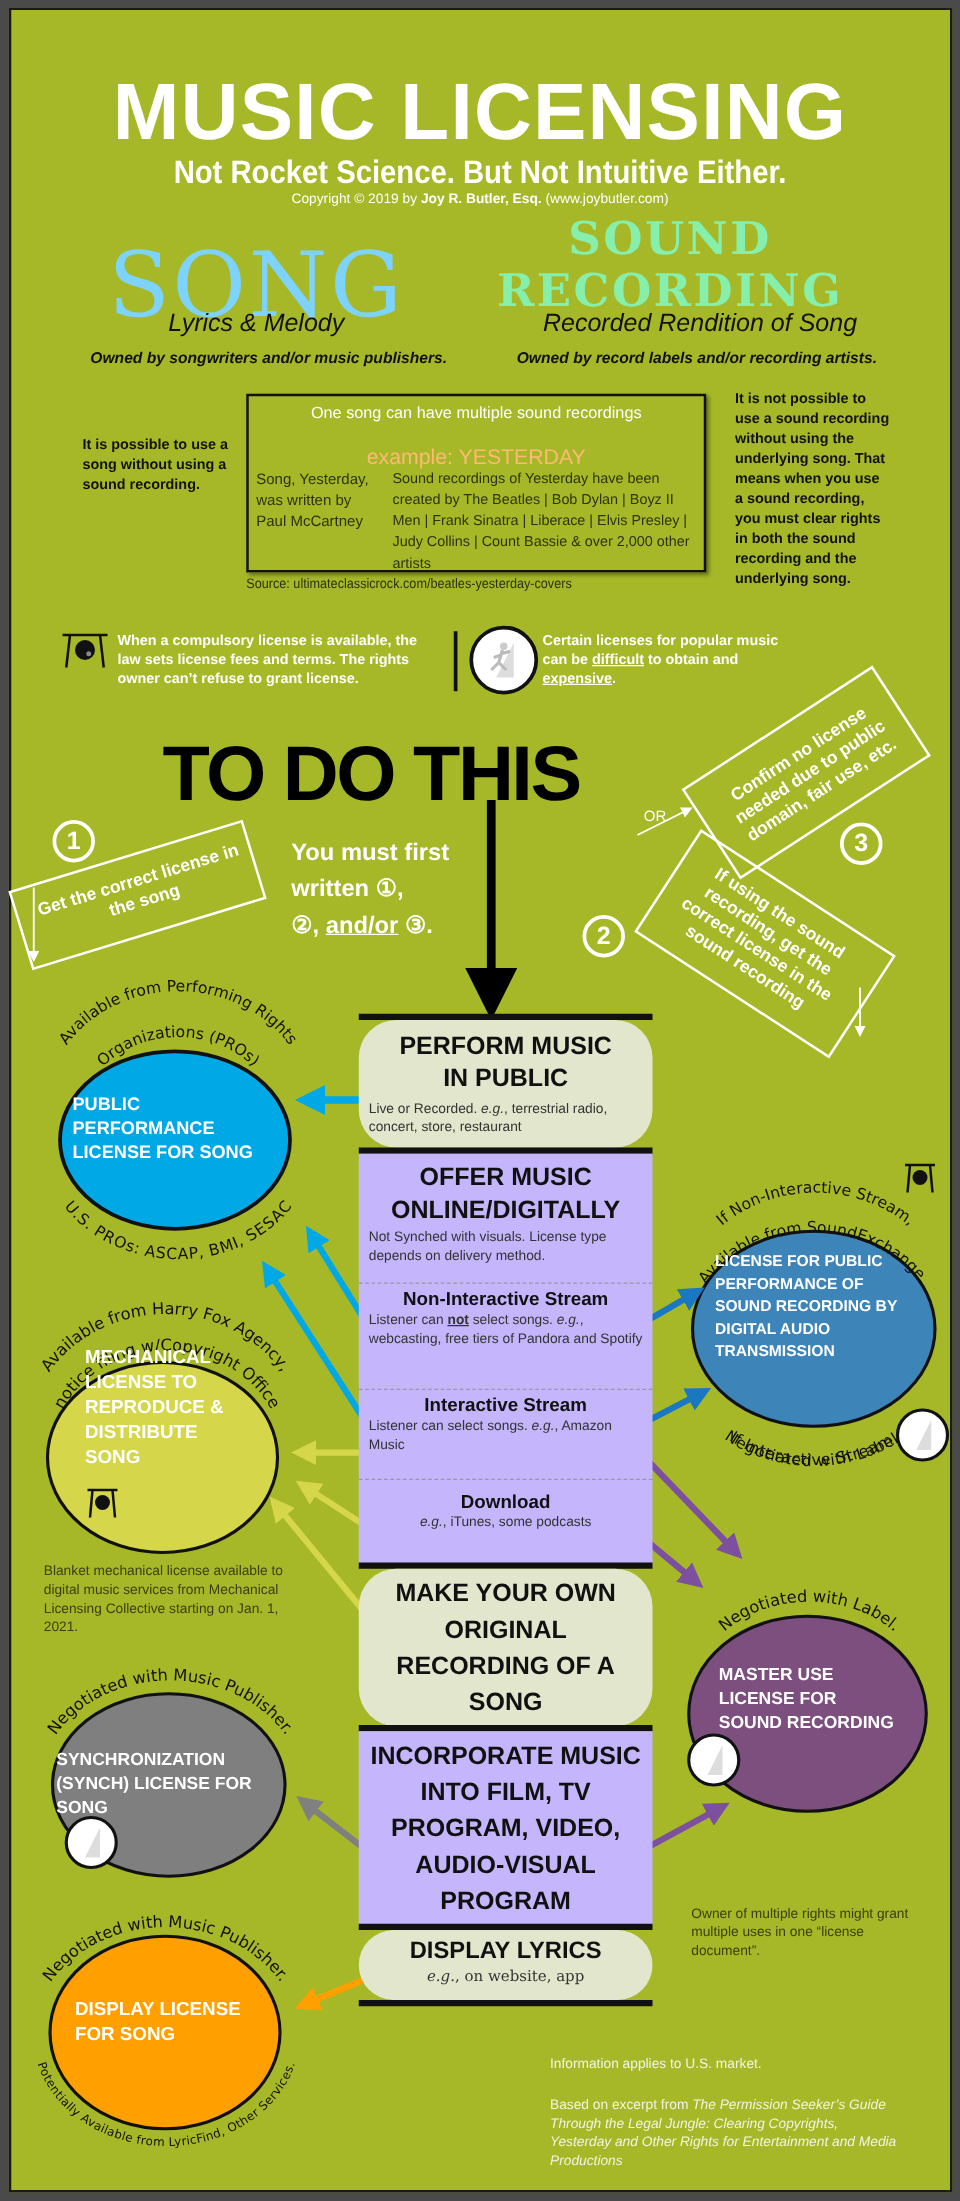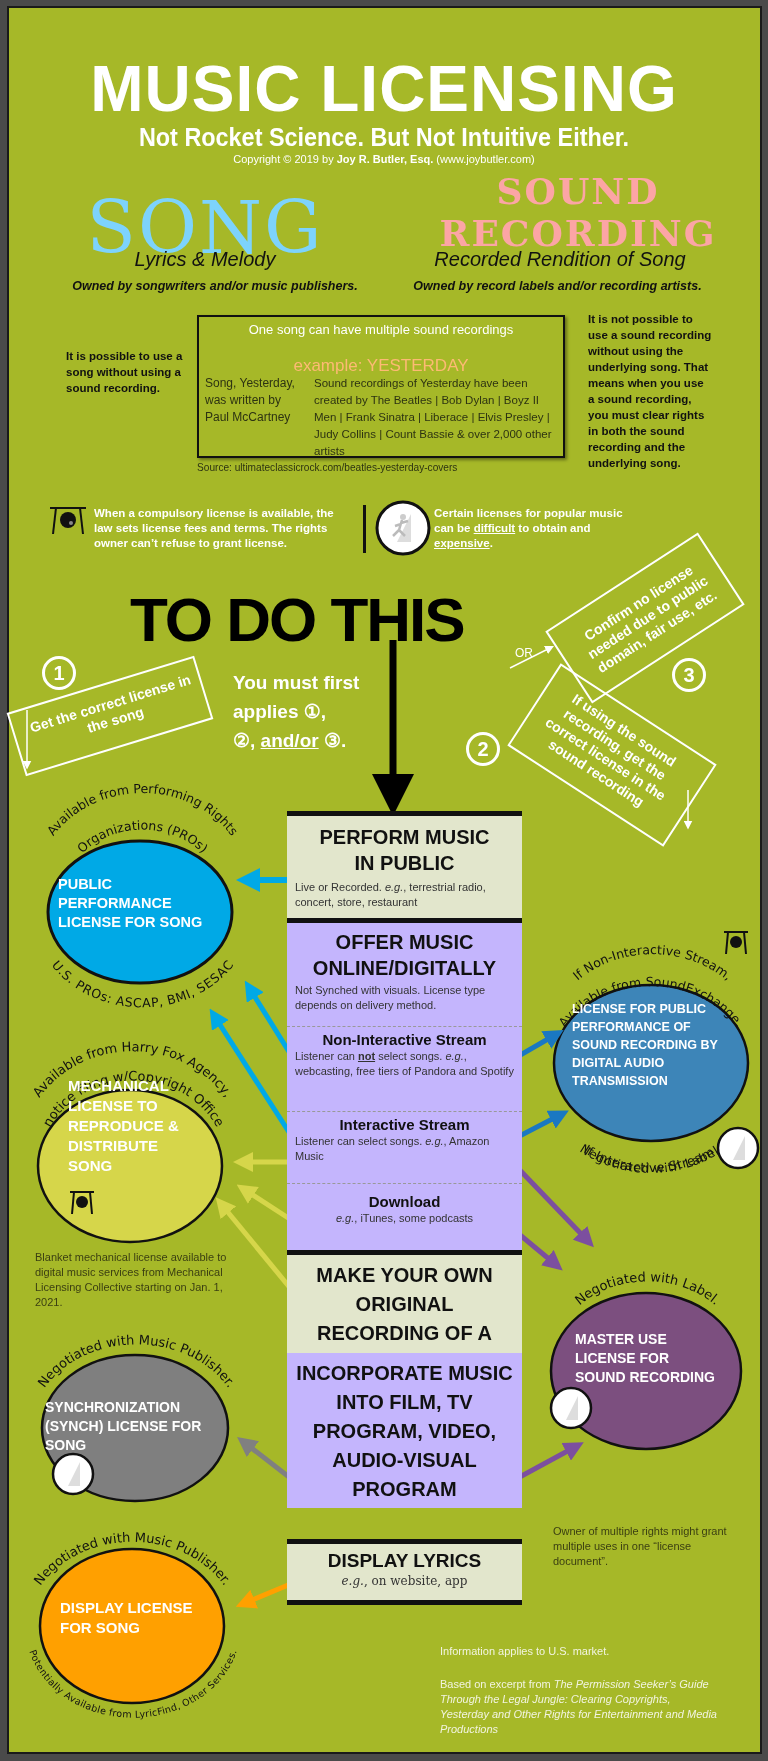--- a/index.html
+++ b/index.html
@@ -12,21 +12,21 @@
   .abs { position: absolute; }
   .serif { font-family: "DejaVu Serif", "Liberation Serif", serif; }
   .center { text-align: center; }
 
   .title { left: 0; width: 768px; top: 52px; font-size: 64px; font-weight: bold; color: #fff; letter-spacing: 1px; }
   .subtitle { left: 0; width: 768px; top: 122px; font-size: 26px; font-weight: bold; color: #fff; transform: scaleX(0.9); }
   .copyright { left: 0; width: 768px; top: 153px; font-size: 11px; color: #fff; }
   .copyright b { font-weight: bold; }
 
   .big-song { left: 70px; width: 270px; top: 186px; font-size: 72px; font-weight: normal; color: #7dd3fc; font-family: "DejaVu Serif", serif; letter-spacing: 2px; }
-  .big-sound { left: 428px; width: 300px; top: 170px; font-size: 36px; font-weight: bold; color: #fca5a5; font-family: "DejaVu Serif", serif; letter-spacing: 2px; line-height: 42px; }
+  .big-sound { left: 386px; width: 300px; top: 170px; font-size: 36px; font-weight: bold; color: #86efac; font-family: "DejaVu Serif", serif; letter-spacing: 2px; line-height: 42px; }
   .sub-italic { font-style: italic; font-size: 20px; color: #111; }
   .owned { font-style: italic; font-weight: bold; font-size: 12.5px; color: #111; }
 
   .note { font-size: 11.5px; font-weight: bold; color: #111; line-height: 16px; }
 
   .example-box {
     left: 197px; top: 315px; width: 368px; height: 143px;
     border: 2px solid #111; box-shadow: 2px 2px 3px rgba(0,0,0,0.4);
   }
   .ex-head { font-size: 13px; color: #fff; text-align: center; margin-top: 5px; }
@@ -38,21 +38,21 @@
   .info-text { font-size: 11.5px; font-weight: bold; color: #fff; line-height: 15px; }
   .info-text u { text-decoration: underline; }
 
   .todo { left: 130px; top: 584px; font-size: 62px; font-weight: bold; color: #000; letter-spacing: -2px; }
   .mustfirst { left: 233px; top: 668px; font-size: 19px; font-weight: bold; color: #fff; line-height: 29px; }
 
   .circ-num { width: 34px; height: 34px; border: 3px solid #fff; border-radius: 50%; color: #fff; font-weight: bold; font-size: 20px; text-align: center; line-height: 28px; }
 
   .rot-box { border: 2px solid #fff; color: #fff; font-weight: bold; font-size: 14px; text-align: center; line-height: 17px; }
   .sec { position: absolute; left: 287px; width: 235px; text-align: center; color: #111; }
-  .sec-light { background: #e2e6cc; }
+  .sec-light { background: #e2e6cc; border-radius: 30px; }
   .sec-gray { background: #c4b5fd; }
   .thick { position: absolute; left: 287px; width: 235px; height: 5px; background: #111; }
   .dotted { position: absolute; left: 287px; width: 235px; border-top: 1px dashed #999; }
   .sec-h { font-size: 20px; font-weight: bold; line-height: 26px; }
   .sec-d { font-size: 11px; color: #333; line-height: 15px; text-align: left; padding: 0 8px; }
   .sub-h { font-size: 15px; font-weight: bold; line-height: 19px; }
 
   .ell-text { position: absolute; color: #fff; font-weight: bold; text-align: left; font-size: 14.5px; line-height: 19px; }
 
   .small-note { font-size: 11px; color: #3b3f12; line-height: 15px; }
@@ -238,21 +238,21 @@
 <div class="abs circ-num" style="left:42px;top:656px;">1</div>
 <div class="abs rot-box" style="left:28px;top:695px;width:170px;border:none;transform:rotate(-17deg);">Get the correct license in the song</div>
 <div class="abs circ-num" style="left:672px;top:658px;">3</div>
 <div class="abs rot-box" style="left:568px;top:592px;width:160px;border:none;transform:rotate(-33deg);">Confirm no license needed due to public domain, fair use, etc.</div>
 <div class="abs" style="left:515px;top:646px;font-size:12px;color:#fff;">OR</div>
 <div class="abs circ-num" style="left:466px;top:732px;">2</div>
 <div class="abs rot-box" style="left:530px;top:718px;width:160px;border:none;transform:rotate(33deg);">If using the sound recording, get the correct license in the sound recording</div>
 
 <div class="abs mustfirst">
   <div>You must first</div>
-  <div>applies ①,</div>
+  <div>written ①,</div>
   <div><span>②, </span><u>and/or</u><span> ③.</span></div>
 </div>
 
 <div class="thick" style="top:811px;"></div>
 <div class="sec sec-light" style="top:816px;height:102px;">
   <div class="sec-h" style="margin-top:8px;padding:0 20px;">PERFORM MUSIC IN PUBLIC</div>
   <div class="sec-d" style="margin-top:4px;"><span>Live or Recorded. </span><i>e.g.</i><span>, terrestrial radio, concert, store, restaurant</span></div>
 </div>
 <div class="thick" style="top:918px;"></div>
 <div class="sec sec-gray" style="top:923px;height:329px;">
@@ -272,21 +272,21 @@
 <div class="dotted" style="top:1183px;"></div>
 <div class="sec" style="top:1190px;height:60px;">
   <div class="sub-h" style="margin-top:2px;">Download</div>
   <div class="sec-d" style="text-align:center;"><i>e.g.</i><span>, iTunes, some podcasts</span></div>
 </div>
 <div class="thick" style="top:1250px;"></div>
 <div class="sec sec-light" style="top:1255px;height:126px;">
   <div class="sec-h" style="margin-top:6px;padding:0 14px;line-height:29px;">MAKE YOUR OWN ORIGINAL RECORDING OF A SONG</div>
 </div>
 <div class="thick" style="top:1380px;"></div>
-<div class="sec sec-gray" style="top:1353px;height:155px;">
+<div class="sec sec-gray" style="top:1385px;height:155px;">
   <div class="sec-h" style="margin-top:6px;padding:0 6px;line-height:29px;">INCORPORATE MUSIC INTO FILM, TV PROGRAM, VIDEO, AUDIO-VISUAL PROGRAM</div>
 </div>
 <div class="thick" style="top:1539px;"></div>
 <div class="sec sec-light" style="top:1544px;height:56px;">
   <div class="sec-h" style="margin-top:4px;font-size:19px;">DISPLAY LYRICS</div>
   <div class="serif" style="font-size:12px;color:#333;"><i>e.g.</i><span>, on website, app</span></div>
 </div>
 <div class="thick" style="top:1600px;"></div>
 
 <div class="ell-text" style="left:58px;top:875px;width:165px;">PUBLIC PERFORMANCE LICENSE FOR SONG</div>

